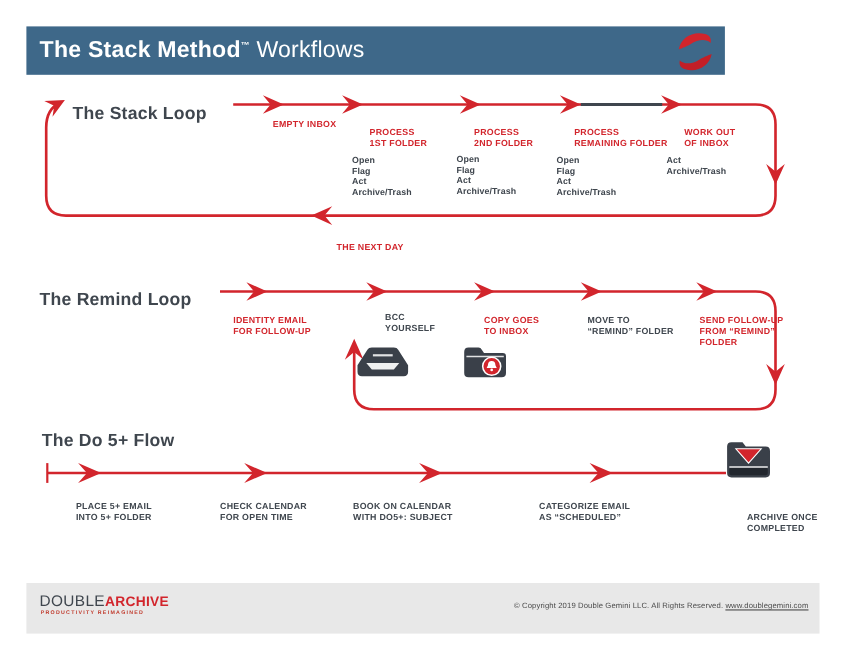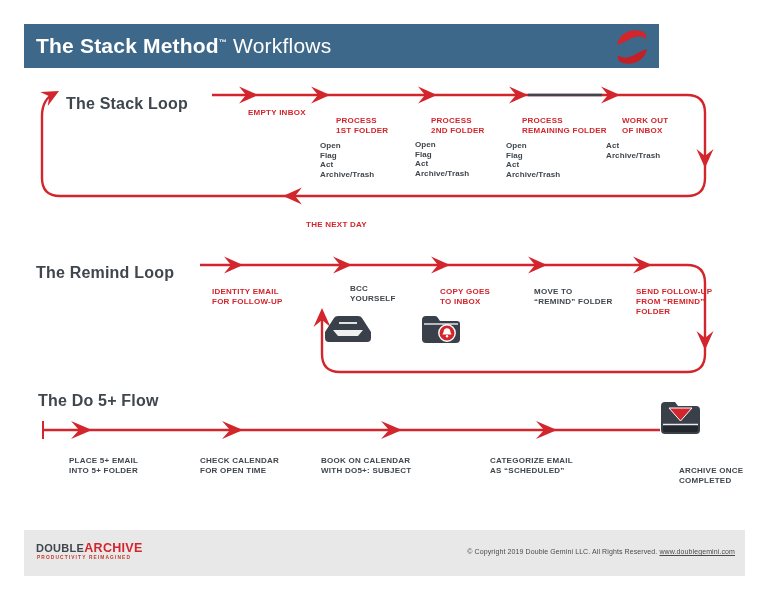--- a/index.html
+++ b/index.html
@@ -37,21 +37,21 @@
     color:#3F464E; white-space:pre-line; letter-spacing:.1px;
   }
   .flow-svg { position:absolute; left:0; top:0; }
   .icon { position:absolute; }
   
   .footer-bar {
     position:absolute; left:24px; top:530px; width:721px; height:46px;
     background:#E8E8E8;
   }
   .footer-logo { position:absolute; left:12px; top:10px; line-height:13px; }
-  .footer-logo .l1 { font-weight:700; font-size:11px; letter-spacing:.3px; color:#3F464E; }
+  .footer-logo .l1 { font-weight:400; font-size:14px; letter-spacing:.3px; color:#3F464E; }
   .footer-logo .l2 { font-weight:700; font-size:12.5px; letter-spacing:.3px; color:#D2252C; }
   .footer-tagline {
     position:absolute; left:13px; top:25px; font-size:4.8px; font-weight:700;
     letter-spacing:1.15px; color:#C0392B; white-space:nowrap;
   }
   .footer-copy {
     position:absolute; right:10px; top:18px; font-size:7px; color:#4A4A4A;
     white-space:nowrap; letter-spacing:.1px;
   }
   .footer-copy a { color:#4A4A4A; text-decoration:underline; }

